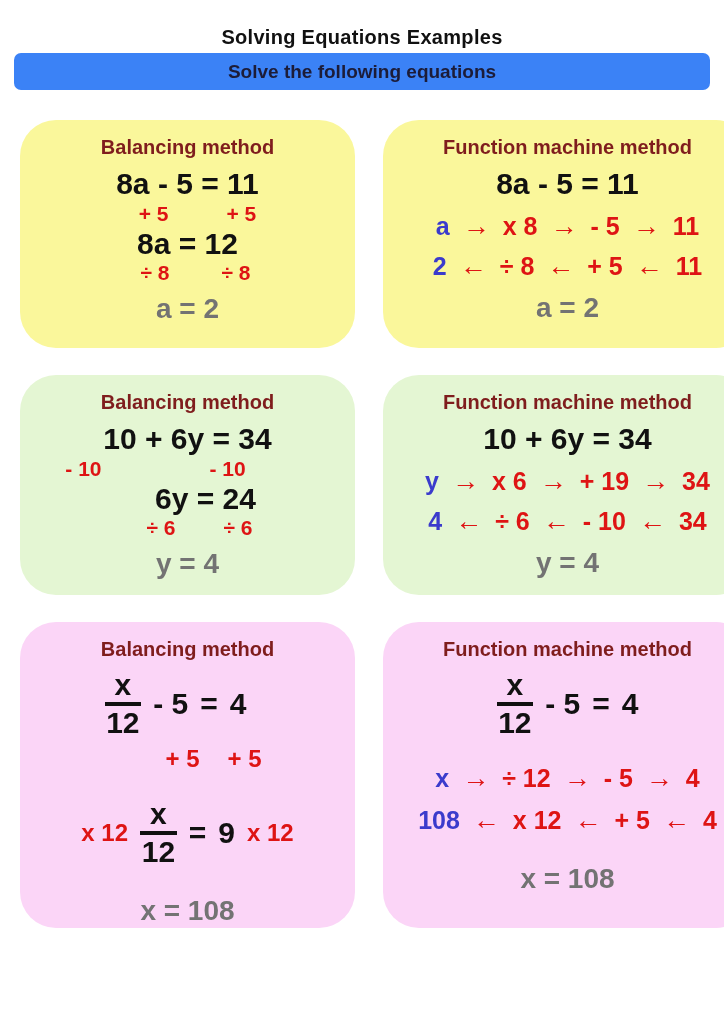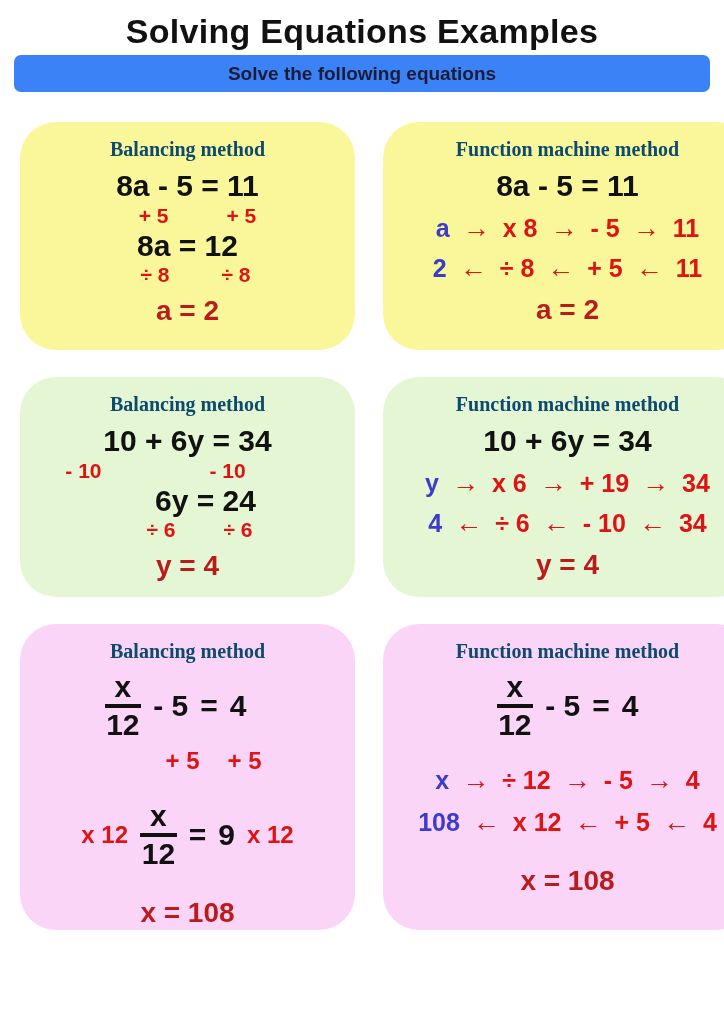--- a/index.html
+++ b/index.html
@@ -1,21 +1,21 @@
 <!DOCTYPE html>
 <html><head>
 <meta charset="utf-8">
 <style>
   html,body{margin:0;padding:0;}
   body{
     width:724px;height:1024px;background:#ffffff;
     font-family:"Liberation Sans", sans-serif;font-weight:bold;color:#111;
     overflow:hidden;
   }
-  .page-title{text-align:center;font-size:34px;margin:12px 0 4px;letter-spacing:.3px;}
+  .page-title{text-align:center;font-size:20px;margin:26px 0 4px;letter-spacing:.3px;}
   .site-url{text-align:center;font-size:24px;text-decoration:underline;margin-bottom:16px;}
   .banner{
     margin:0 14px;background:#3b82f6;border-radius:7px;height:37px;
     display:flex;align-items:center;justify-content:center;
   }
   .banner span{font-size:19px;color:#1c1c38;}
 
   .row{display:flex;padding:0 16px 0 20px;gap:28px;}
   .row1{margin-top:30px;}
   .row2{margin-top:27px;}
@@ -23,24 +23,24 @@
   .panel{
     border-radius:36px;text-align:center;box-sizing:border-box;
     padding:14px 8px 0;flex:none;
   }
   .panel.left{width:335px;}
   .panel.right{width:369px;}
   .row1 .panel{height:228px;background:#faf79b;}
   .row2 .panel{height:220px;background:#e4f6d3;}
   .row3 .panel{height:306px;background:#fbd5f7;}
 
-  .panel h2{font-size:20px;margin:2px 0 8px;color:#0c4a6e;font-weight:bold;font-family:Liberation Serif, serif;}
+  .panel h2{font-size:20px;margin:2px 0 8px;color:#7f1d1d;font-weight:bold;}
   .eq{font-size:30px;line-height:1.12;}
   .ops{display:flex;justify-content:center;font-size:21px;color:#de1414;line-height:1.25;}
-  .answer{font-size:28px;color:#b91c1c;margin-top:6px;}
+  .answer{font-size:28px;color:#737373;margin-top:6px;}
   .red{color:#de1414;}
 
   
   .y-ops1{gap:58px;transform:translateX(10px);}
   .y-ops2{gap:52px;transform:translateX(8px);}
   .g-ops1{gap:108px;transform:translateX(-32px);}
   .g-eq2{transform:translateX(18px);}
   .g-ops2{gap:48px;transform:translateX(12px);}
   .p-ops{gap:28px;transform:translateX(26px);margin-top:6px;font-size:24px;}
 

